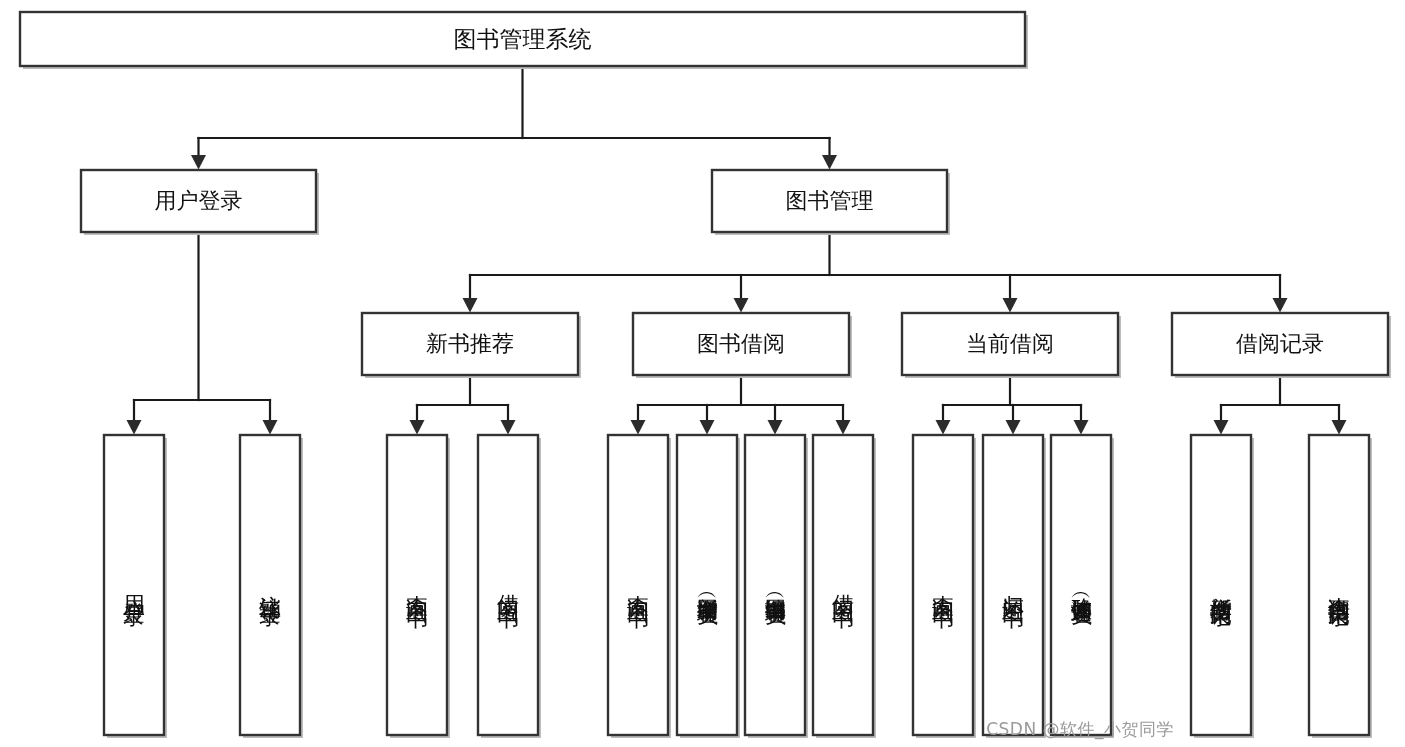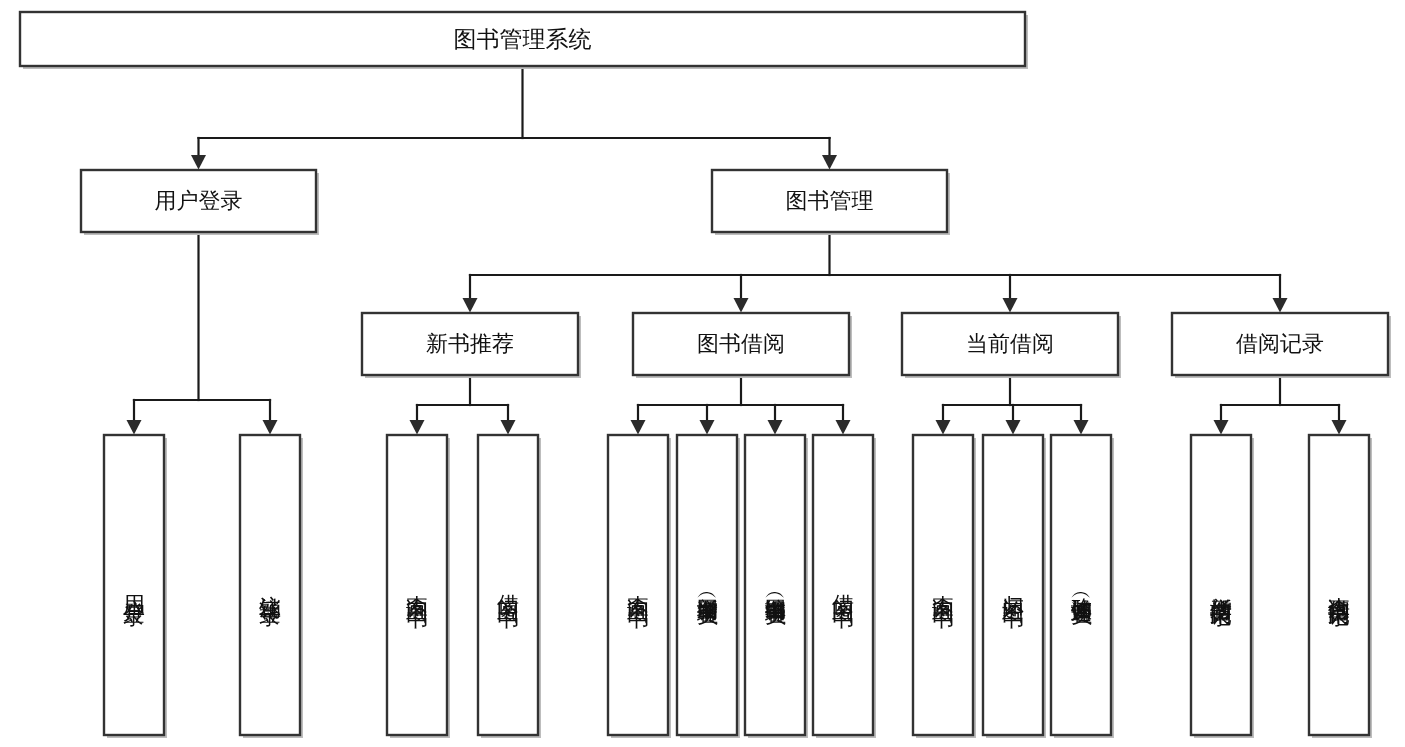--- a/index.html
+++ b/index.html
@@ -286,13 +286,14 @@
       <div class="leaf-vertical-wrap" style="left: 1051px; top: 435px; width: 60px; height: 300px;">
         <span class="leaf-vertical-text" style="font-size: 21px; letter-spacing: 1px;">确认归还（管理员）</span>
       </div>
       <div class="leaf-vertical-wrap" style="left: 1191px; top: 435px; width: 60px; height: 300px;">
         <span class="leaf-vertical-text" style="font-size: 22px; letter-spacing: 2px;">新增借阅记录</span>
       </div>
       <div class="leaf-vertical-wrap" style="left: 1309px; top: 435px; width: 60px; height: 300px;">
         <span class="leaf-vertical-text" style="font-size: 22px; letter-spacing: 2px;">查询借阅记录</span>
       </div>
     </div>
+  <div class="watermark">CSDN @软件_小贺同学</div>
 </div>
 
 </body></html>

